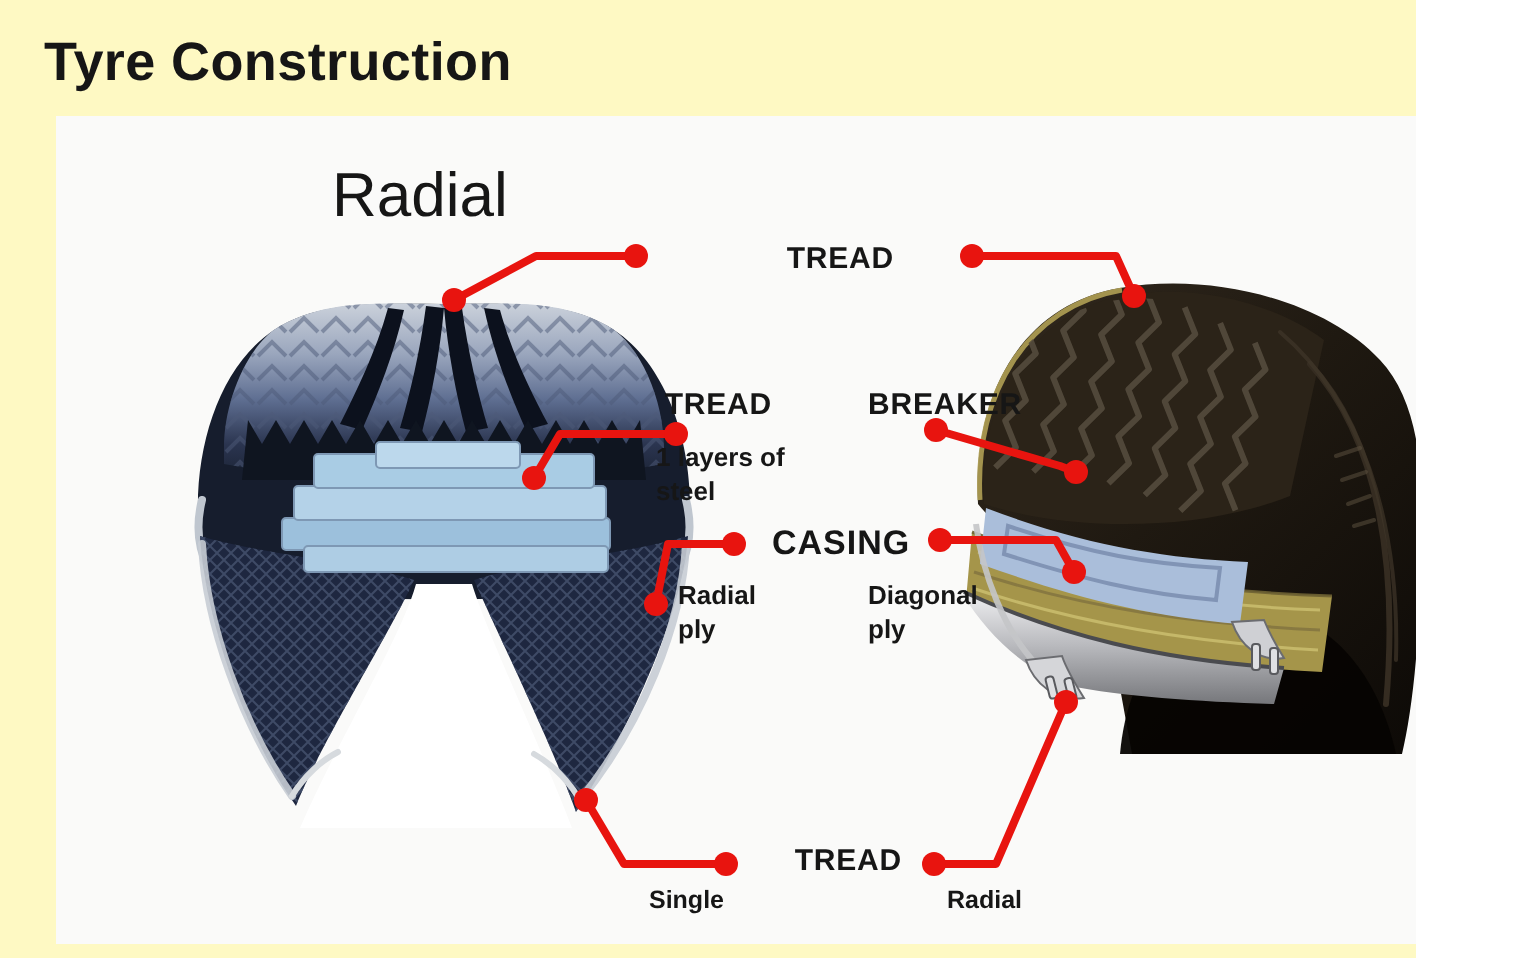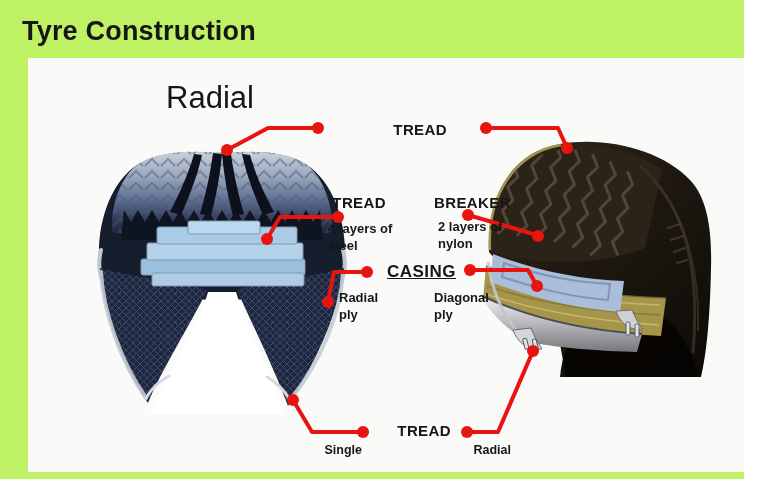--- a/index.html
+++ b/index.html
@@ -1,25 +1,25 @@
 <!DOCTYPE html>
 <html><head>
 <meta charset="utf-8">
 <style>
   html,body{margin:0;padding:0;background:#fff;}
   #stage{
-    position:relative;width:708px;height:479px;background:#bef264;
-    font-family:"Liberation Sans", sans-serif;overflow:hidden;padding-left:36px;
+    position:relative;width:708px;height:479px;background:#fef9c3;
+    font-family:"Liberation Sans", sans-serif;overflow:hidden;
   }
   #art{position:absolute;left:0;top:0;}
   .txt{position:absolute;color:#161616;}
   .title{font-size:27px;font-weight:600;letter-spacing:.2px;}
   .heading{font-size:31px;font-weight:500;text-align:center;}
   .cap{font-size:15px;font-weight:700;text-align:right;letter-spacing:.4px;}
-  .cap-lg{font-size:17px;font-weight:700;text-align:right;letter-spacing:.5px;text-decoration:underline;}
+  .cap-lg{font-size:17px;font-weight:700;text-align:left;letter-spacing:.5px;}
   .note{font-size:13px;font-weight:700;line-height:17px;white-space:pre-line;}
   .small{font-size:12.5px;font-weight:700;text-align:right;}
 </style>
 </head>
 <body>
 
 <div id="stage">
 
 <svg id="art" width="768" height="479" viewBox="0 0 768 479">
   <defs>
@@ -212,26 +212,24 @@
   </g>
 </svg>
 
   <div class="txt title" style="left:22px;top:16px;">Tyre Construction</div>
 
   <div class="txt heading" style="left:160px;top:80px;width:100px;">Radial</div>
 
   <div class="txt cap" style="left:367px;top:121px;width:80px;">TREAD</div>
 
   <div class="txt cap" style="left:330px;top:194px;width:56px;">TREAD</div>
-  <div class="txt note" style="left:328px;top:220px;">4 layers of
+  <div class="txt note" style="left:328px;top:220px;">1 layers of
 steel</div>
 
   <div class="txt cap" style="left:434px;top:194px;width:76px;">BREAKER</div>
-  <div class="txt note" style="left:438px;top:218px;">2 layers of
-nylon</div>
 
   <div class="txt cap-lg" style="left:386px;top:262px;width:70px;">CASING</div>
   <div class="txt note" style="left:339px;top:289px;">Radial
 ply</div>
   <div class="txt note" style="left:434px;top:289px;">Diagonal
 ply</div>
 
   <div class="txt cap" style="left:391px;top:422px;width:60px;">TREAD</div>
   <div class="txt small" style="left:302px;top:443px;width:60px;">Single</div>
   <div class="txt small" style="left:451px;top:443px;width:60px;">Radial</div>

